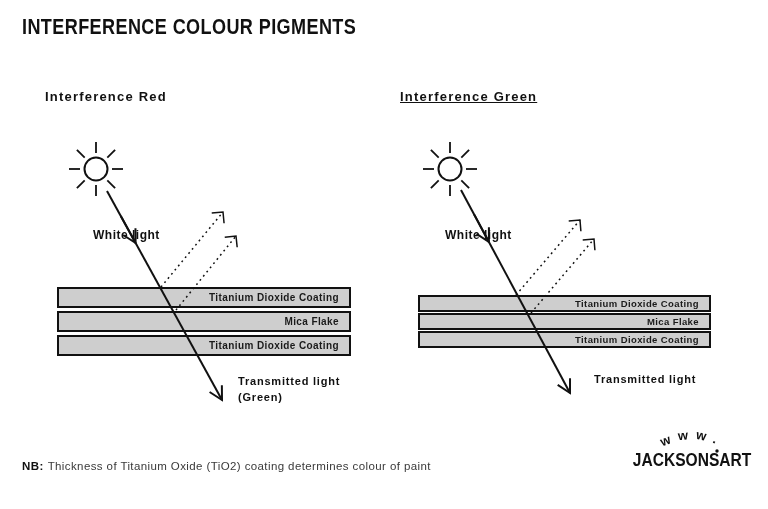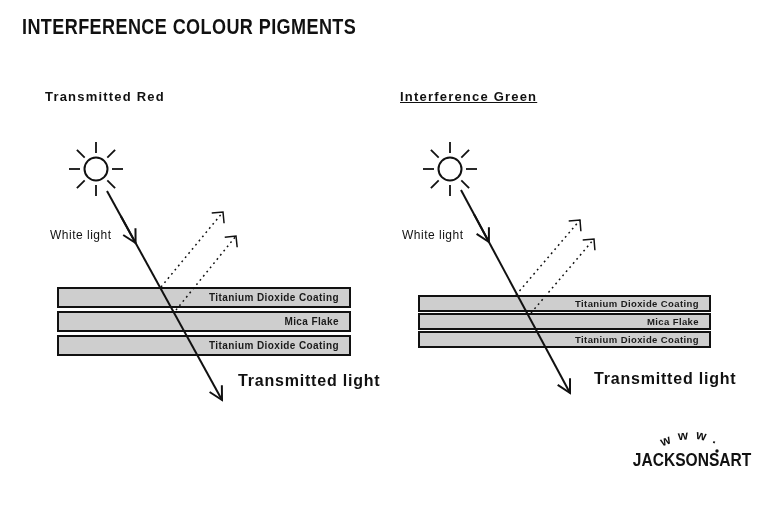--- a/index.html
+++ b/index.html
@@ -4,24 +4,24 @@
 <style>
   html,body{margin:0;padding:0;background:#ffffff;}
   .canvas{position:relative;width:768px;height:476px;background:#ffffff;overflow:hidden;
           font-family:"Liberation Sans","DejaVu Sans",sans-serif;color:#111;}
   .abs{position:absolute;}
   .page-title{left:22px;top:14px;font-size:22px;font-weight:bold;letter-spacing:.5px;
               transform:scaleX(.82);transform-origin:left top;white-space:nowrap;color:#111;}
   .diagram-heading{font-size:13px;font-weight:bold;letter-spacing:1.2px;white-space:nowrap;color:#111;}
   .heading-red{left:45px;top:89px;}
   .heading-green{left:400px;top:89px;text-decoration:underline;}
-  .light-label{font-size:12px;font-weight:normal;letter-spacing:.5px;white-space:nowrap;color:#111;}
+  .light-label{font-size:12px;font-weight:bold;letter-spacing:.5px;white-space:nowrap;color:#111;margin-left:43px;}
   .white-light-left{left:50px;top:228px;}
   .white-light-right{left:402px;top:228px;}
-  .transmitted{font-size:16px;font-weight:bold;letter-spacing:.8px;line-height:16px;white-space:nowrap;color:#111;}
+  .transmitted{font-size:11px;font-weight:bold;letter-spacing:.8px;line-height:16px;white-space:nowrap;color:#111;}
   .transmitted-left{left:238px;top:373px;}
   .transmitted-right{left:594px;top:371px;}
   .layer-stack{z-index:1;}
   .stack-left{left:57px;top:287px;width:294px;}
   .stack-right{left:418px;top:295px;width:293px;}
   .layer{box-sizing:border-box;background:#cecece;border:2px solid #111;width:100%;
          text-align:right;padding-right:10px;font-size:10px;font-weight:bold;letter-spacing:.4px;
          color:#1a1a1a;white-space:nowrap;overflow:hidden;}
   .stack-left .layer{height:21px;line-height:17px;margin-bottom:3px;}
   .stack-right .layer{height:17px;line-height:13px;margin-bottom:1px;font-size:9.5px;}
@@ -102,34 +102,38 @@
       <line x1="461" y1="190" x2="570" y2="393" marker-end="url(#headV)"></line>
       <line x1="474.1" y1="214.4" x2="488.9" y2="242" marker-end="url(#headV)"></line>
     </g>
 
     <g stroke="#111" fill="none" stroke-width="1.5" stroke-dasharray="1.8 3.6">
       <line x1="516" y1="295" x2="580" y2="220" marker-end="url(#headCorner)"></line>
       <line x1="531" y1="313" x2="594" y2="239" marker-end="url(#headCorner)"></line>
     </g>
   </svg>
 
-  <div class="abs labels diagram-heading heading-red">Transmitted Red</div>
+  <div class="abs labels diagram-heading heading-red">Interference Red</div>
   <div class="abs labels diagram-heading heading-green">Interference Green</div>
 
   <div class="abs labels light-label white-light-left">White light</div>
   <div class="abs labels light-label white-light-right">White light</div>
 
   <div class="abs labels transmitted transmitted-left">
     <div>Transmitted light</div>
+    <div>(Green)</div>
   </div>
   <div class="abs labels transmitted transmitted-right">
     <div>Transmitted light</div>
   </div>
 
   <div class="abs labels note">
+    <div>
+      <b>NB:</b><span>Thickness of Titanium Oxide (TiO2) coating determines colour of paint</span>
+    </div>
   </div>
 
   <div class="abs logo">
     <svg width="160" height="88" viewBox="0 0 160 88">
       <defs>
         <path id="arcTop" d="M 43,34 A 60,60 0 0 1 117,34" fill="none"></path>
         <path id="arcBottom" d="M 38,60 A 79.5,79.5 0 0 0 122,60" fill="none"></path>
       </defs>
       <text font-size="13" font-weight="bold" letter-spacing="7" fill="#111" font-family="Liberation Sans, DejaVu Sans, sans-serif">
         <textPath href="#arcTop" startOffset="50%" text-anchor="middle">www.</textPath>

